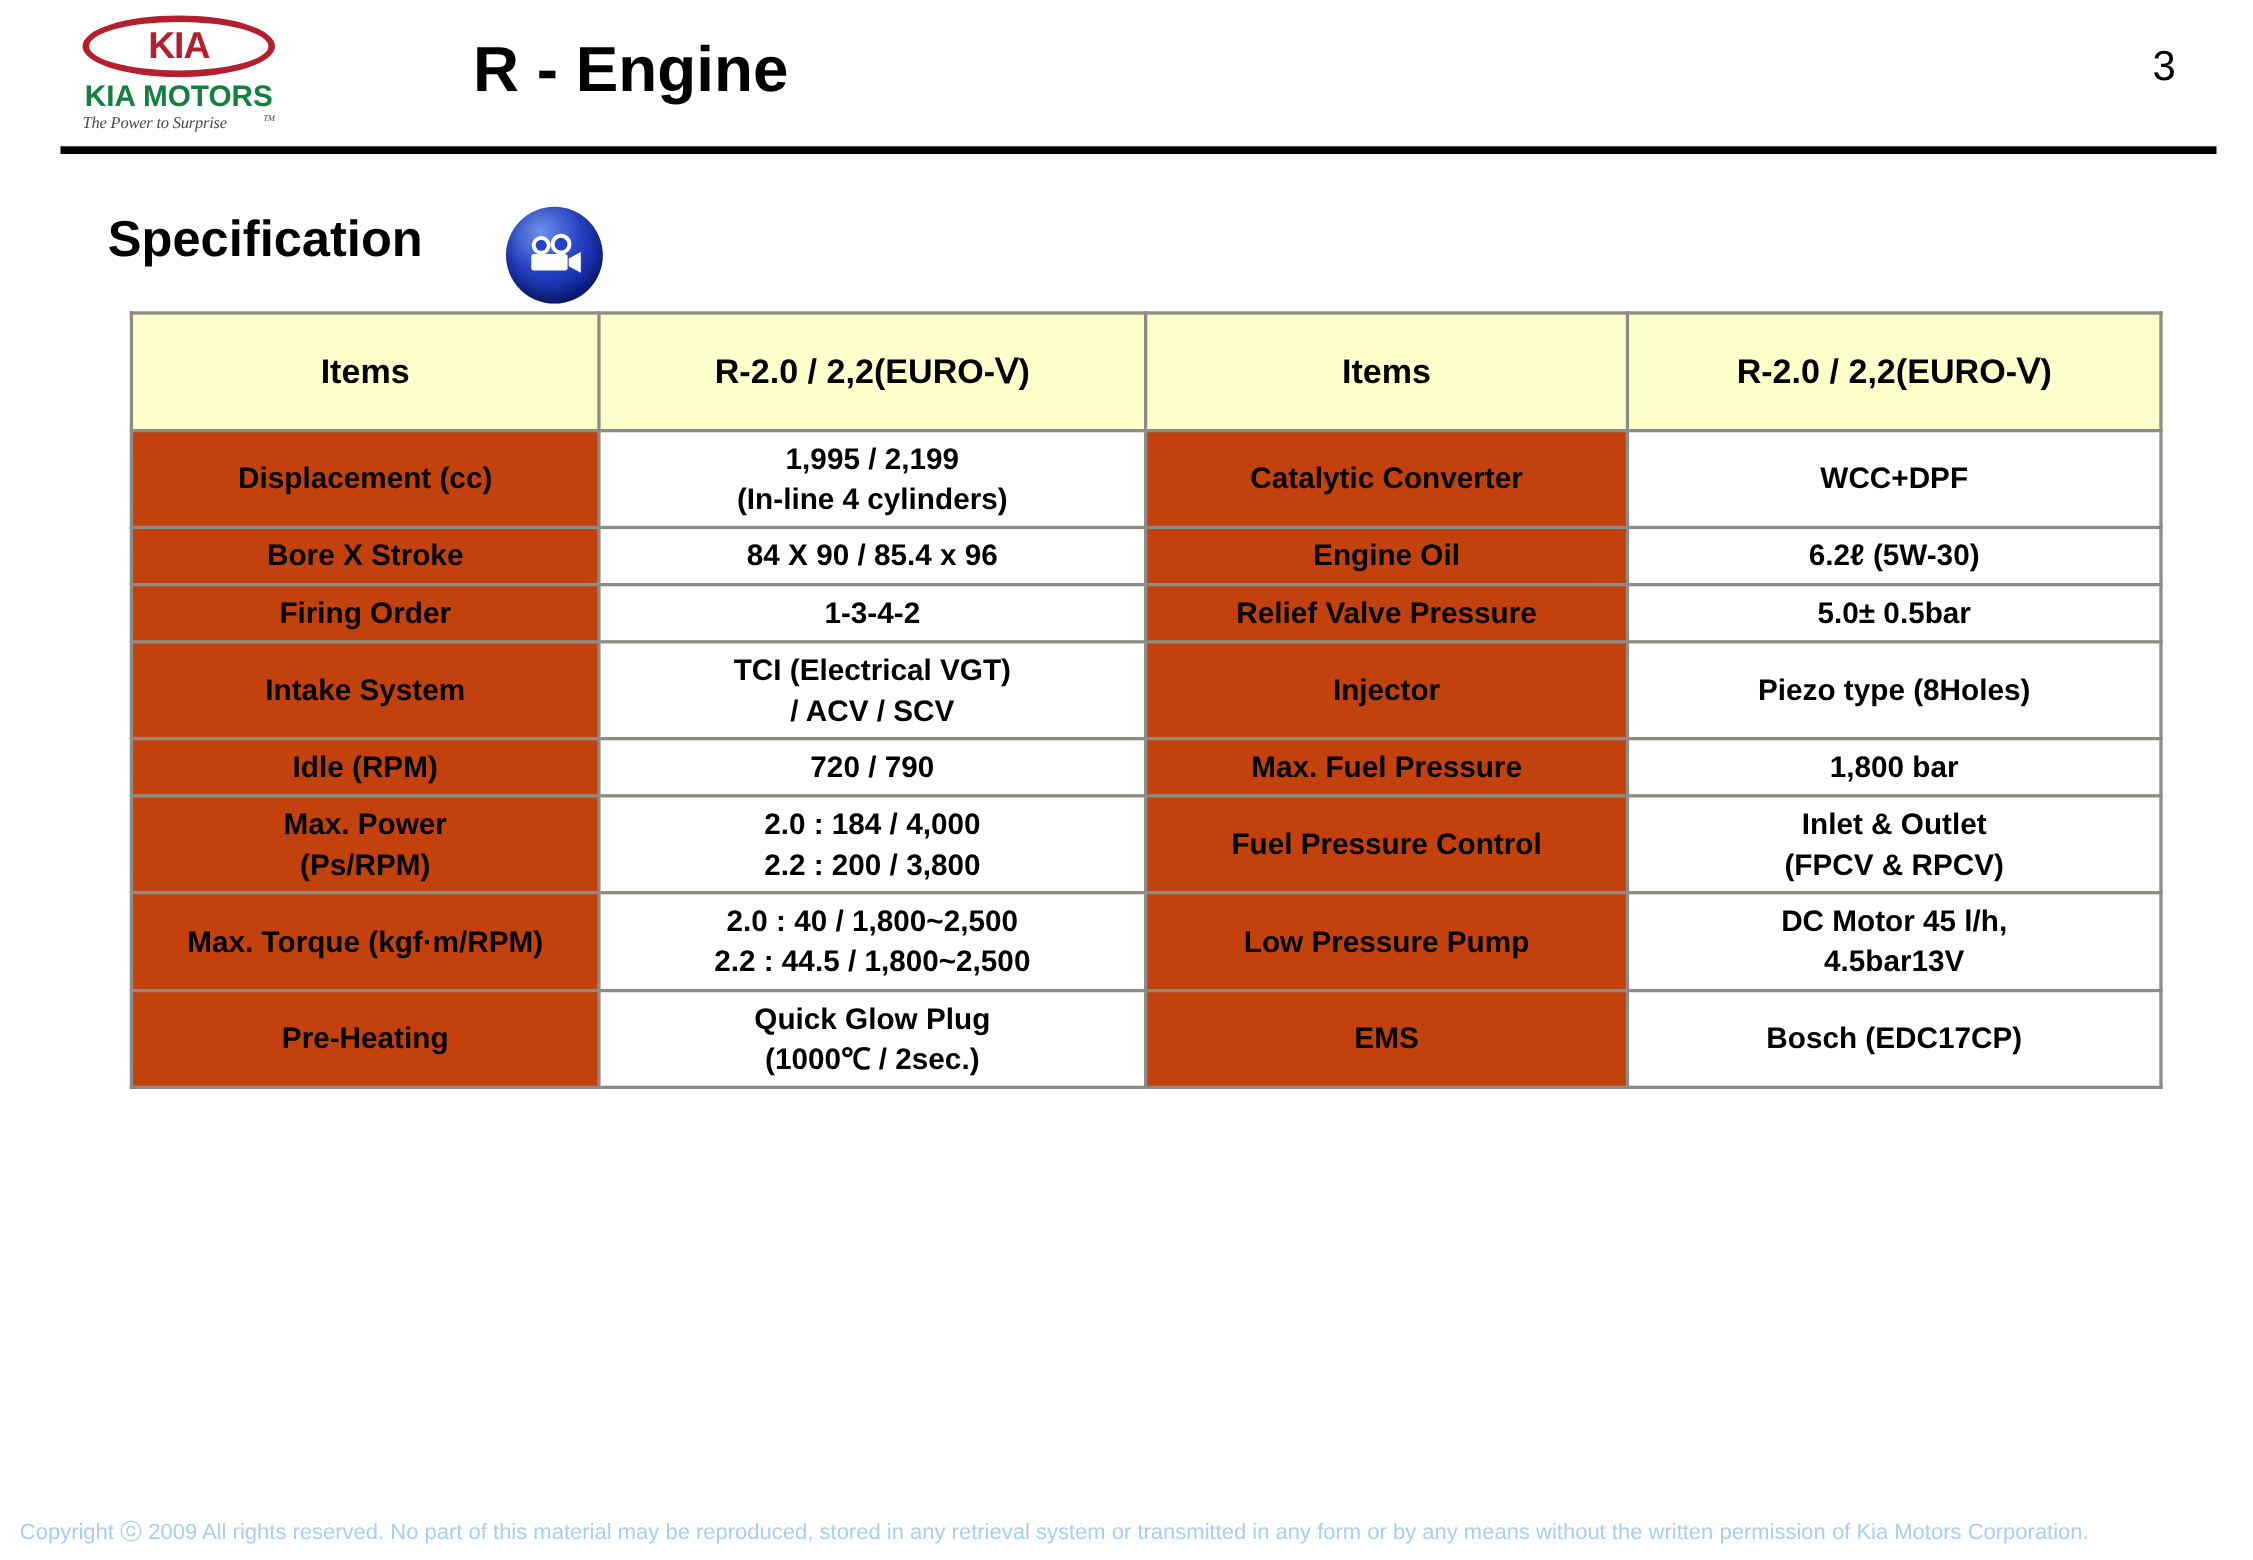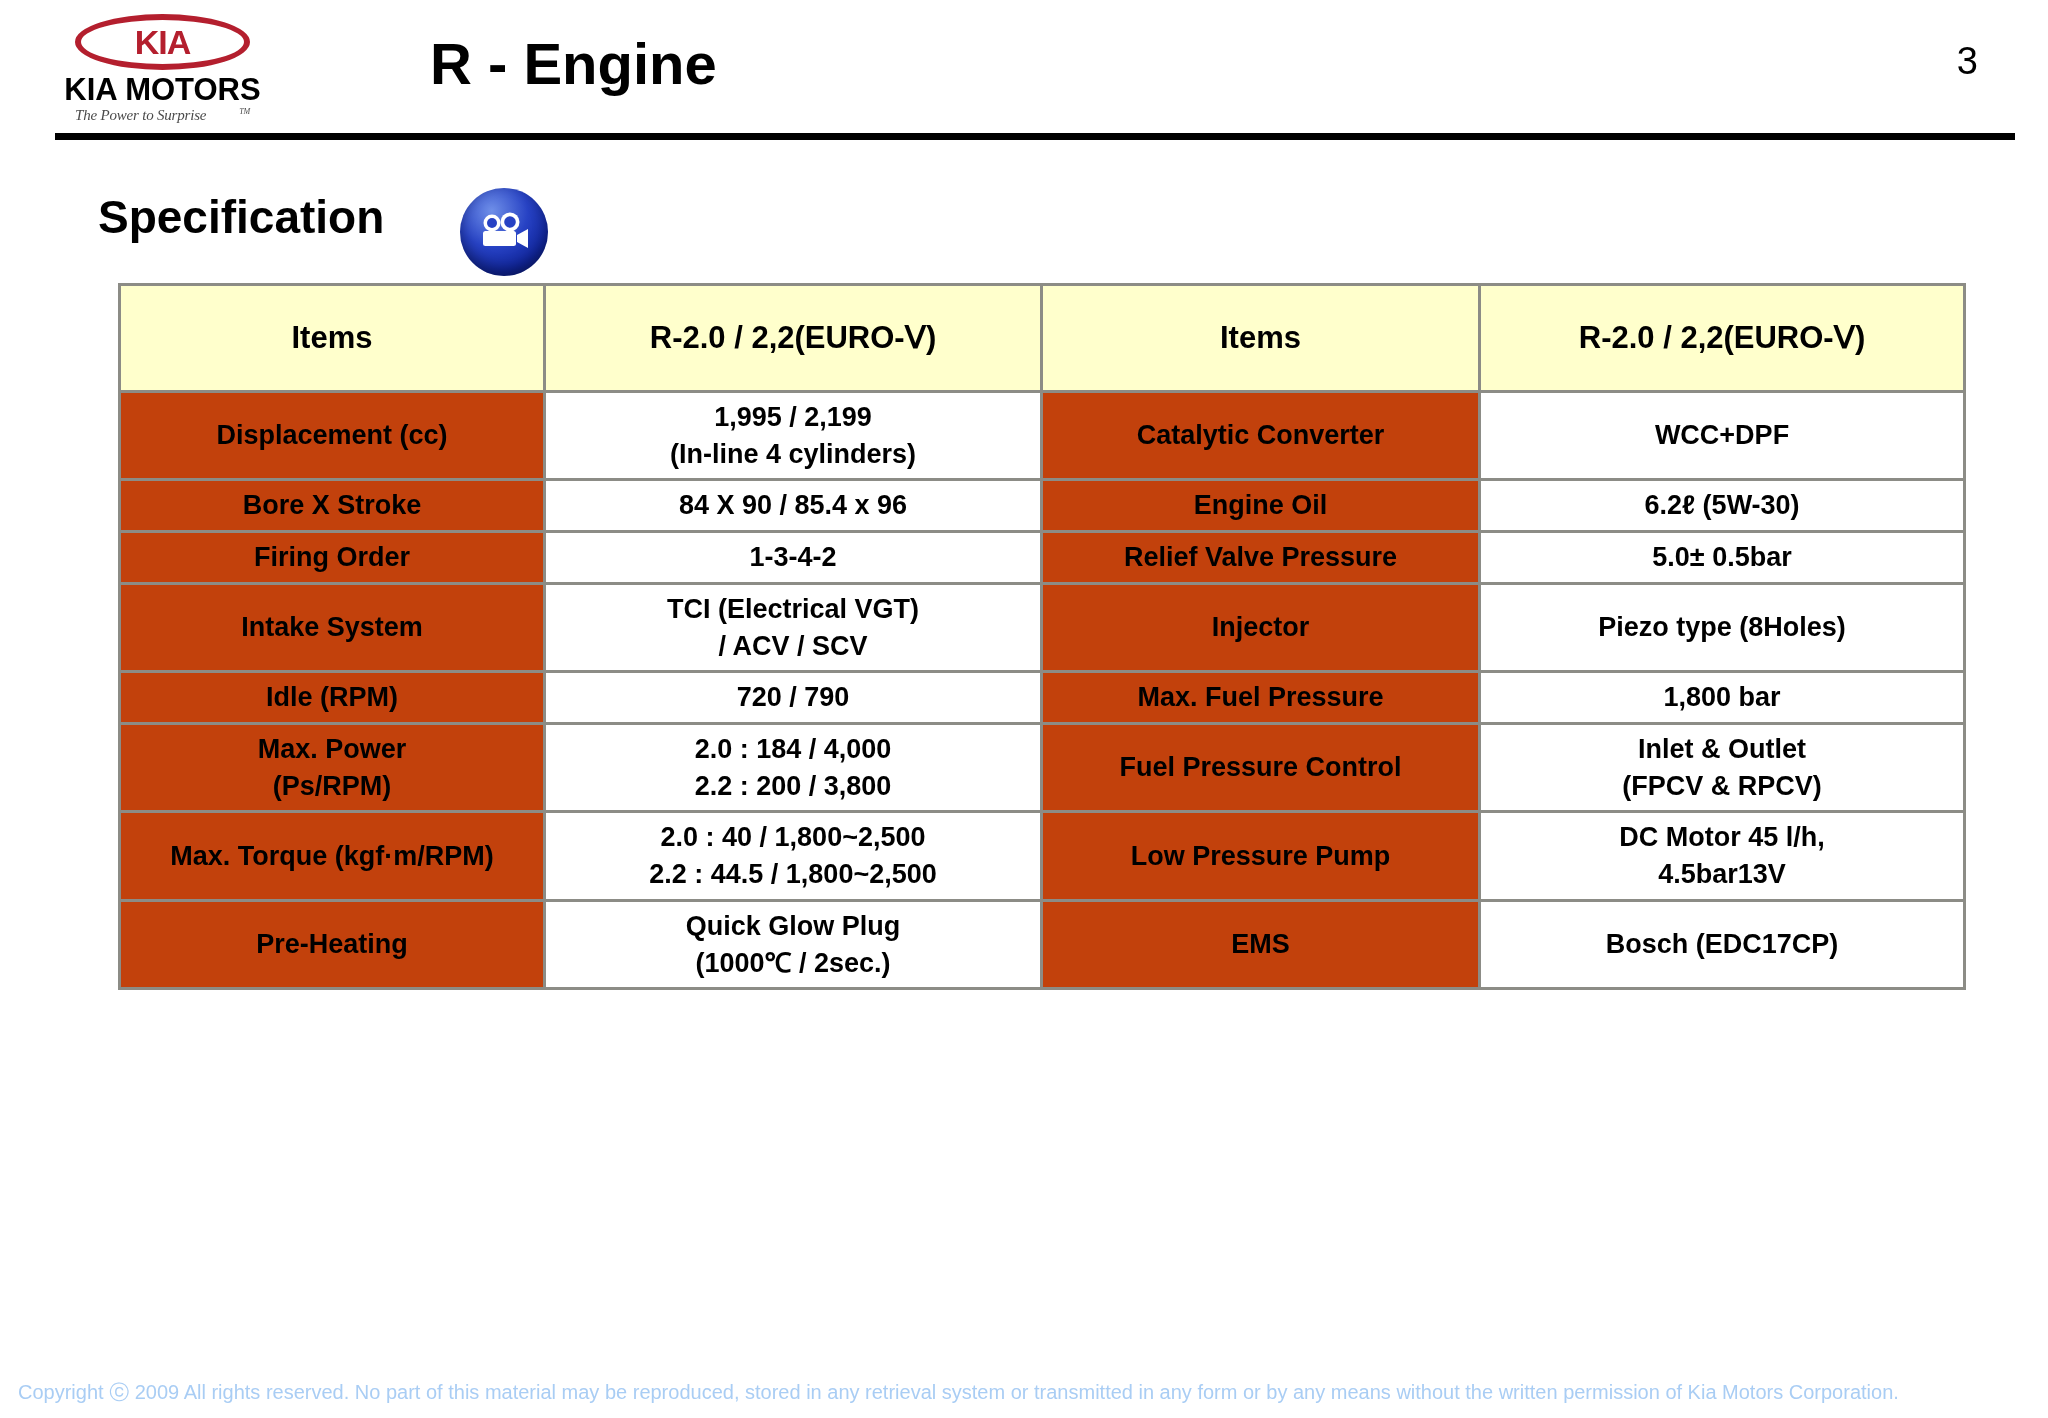--- a/index.html
+++ b/index.html
@@ -45,23 +45,23 @@
     top: 50%;
     transform: translateY(-50%);
     font-size: 34px;
     font-weight: bold;
     color: #b41f2e;
     letter-spacing: -1px;
     font-family: "Liberation Sans", sans-serif;
   }
   #kia-wordmark {
     margin-top: 4px;
-    font-size: 31px;
-    font-weight: bold;
-    color: #000000;
+    font-size: 27px;
+    font-weight: bold;
+    color: #15803d;
     letter-spacing: 0px;
     line-height: 1.0;
   }
   #kia-tagline {
     margin-top: 2px;
     font-size: 15px;
     font-style: italic;
     color: #4a4a4a;
     font-family: "Liberation Serif", serif;
     letter-spacing: -0.2px;

